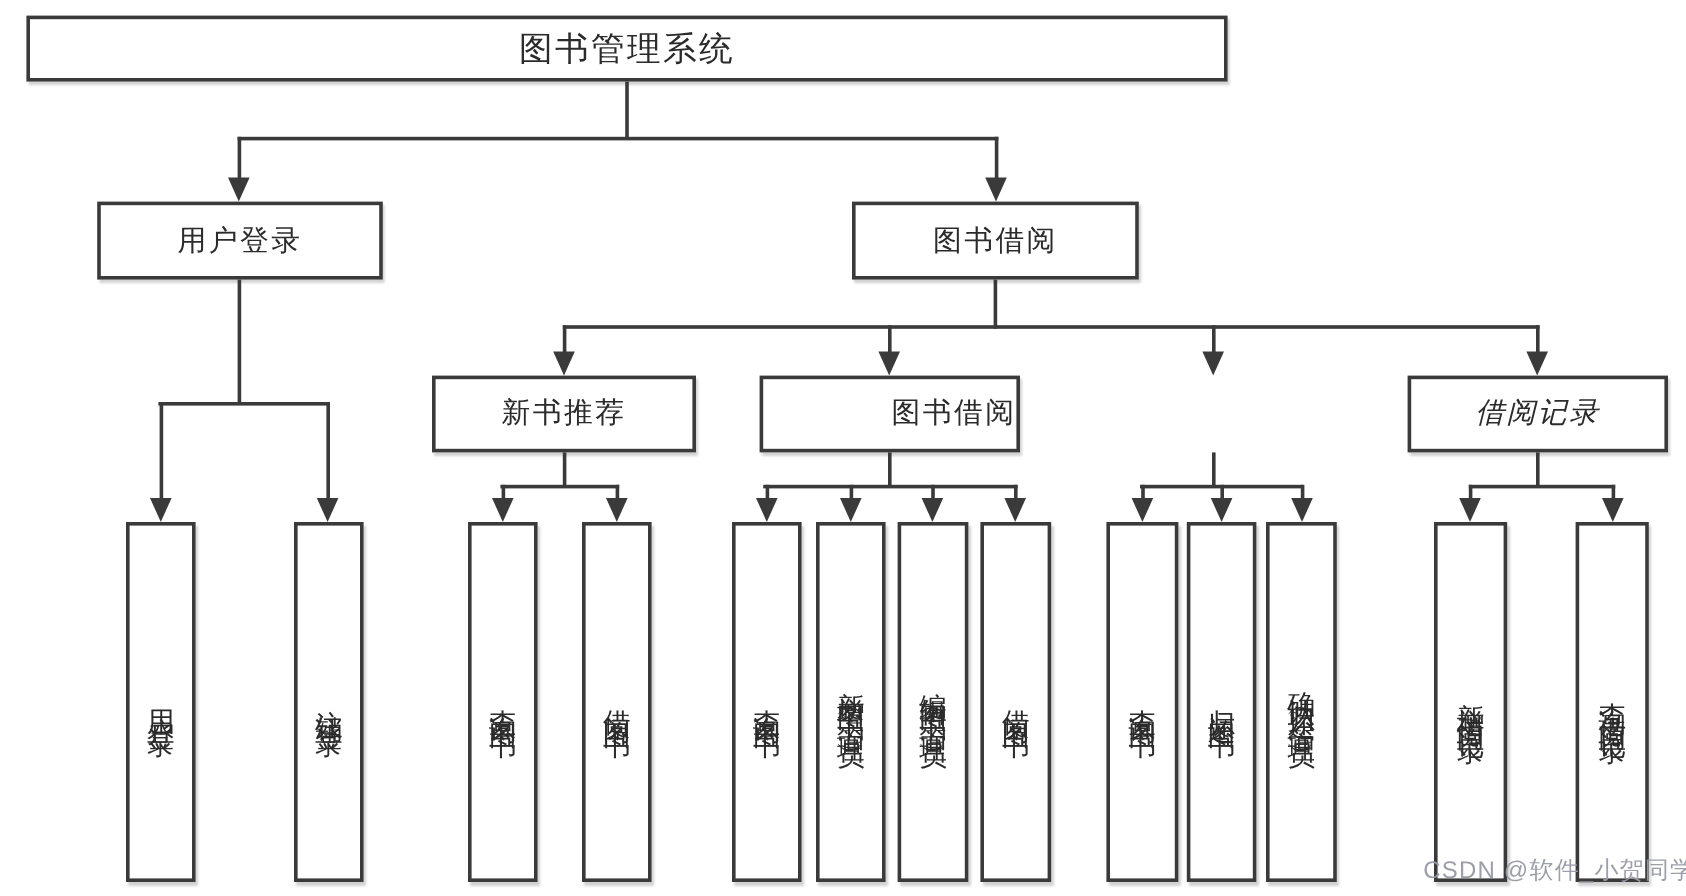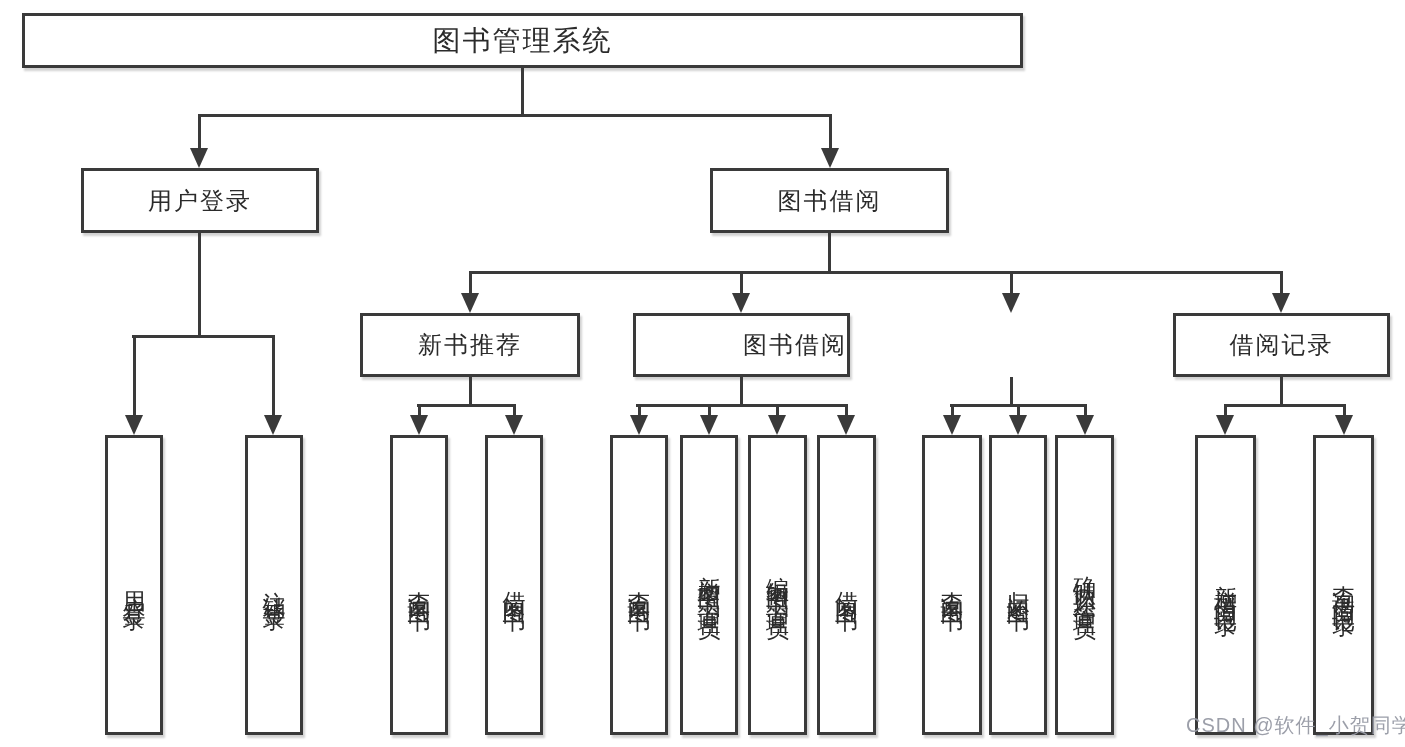--- a/index.html
+++ b/index.html
@@ -103,21 +103,21 @@
   <div class="arrowhead" style="left:1002px;top:293px;"></div>
   <div class="vline" style="left:1280px;top:271px;height:24px;"></div>
   <div class="arrowhead" style="left:1272px;top:293px;"></div>
 
   <div class="box" style="left:360px;top:313px;width:220px;height:64px;">
     <span class="h-label">新书推荐</span>
   </div>
   <div class="box" style="left:633px;top:313px;width:217px;height:64px;justify-content:flex-end;">
     <span class="h-label">图书借阅</span>
   </div>
-  <div class="box" style="left:1173px;top:313px;width:217px;height:64px;">
+  <div class="box" style="left:1173px;top:313px;width:217px;height:64px;font-style:italic;">
     <span class="h-label">借阅记录</span>
   </div>
 
   <div class="vline" style="left:469px;top:377px;height:29px;"></div>
   <div class="hline" style="left:417px;top:404px;width:99px;"></div>
   <div class="vline" style="left:418px;top:404px;height:14px;"></div>
   <div class="arrowhead" style="left:410px;top:415px;"></div>
   <div class="vline" style="left:513px;top:404px;height:14px;"></div>
   <div class="arrowhead" style="left:505px;top:415px;"></div>
 

